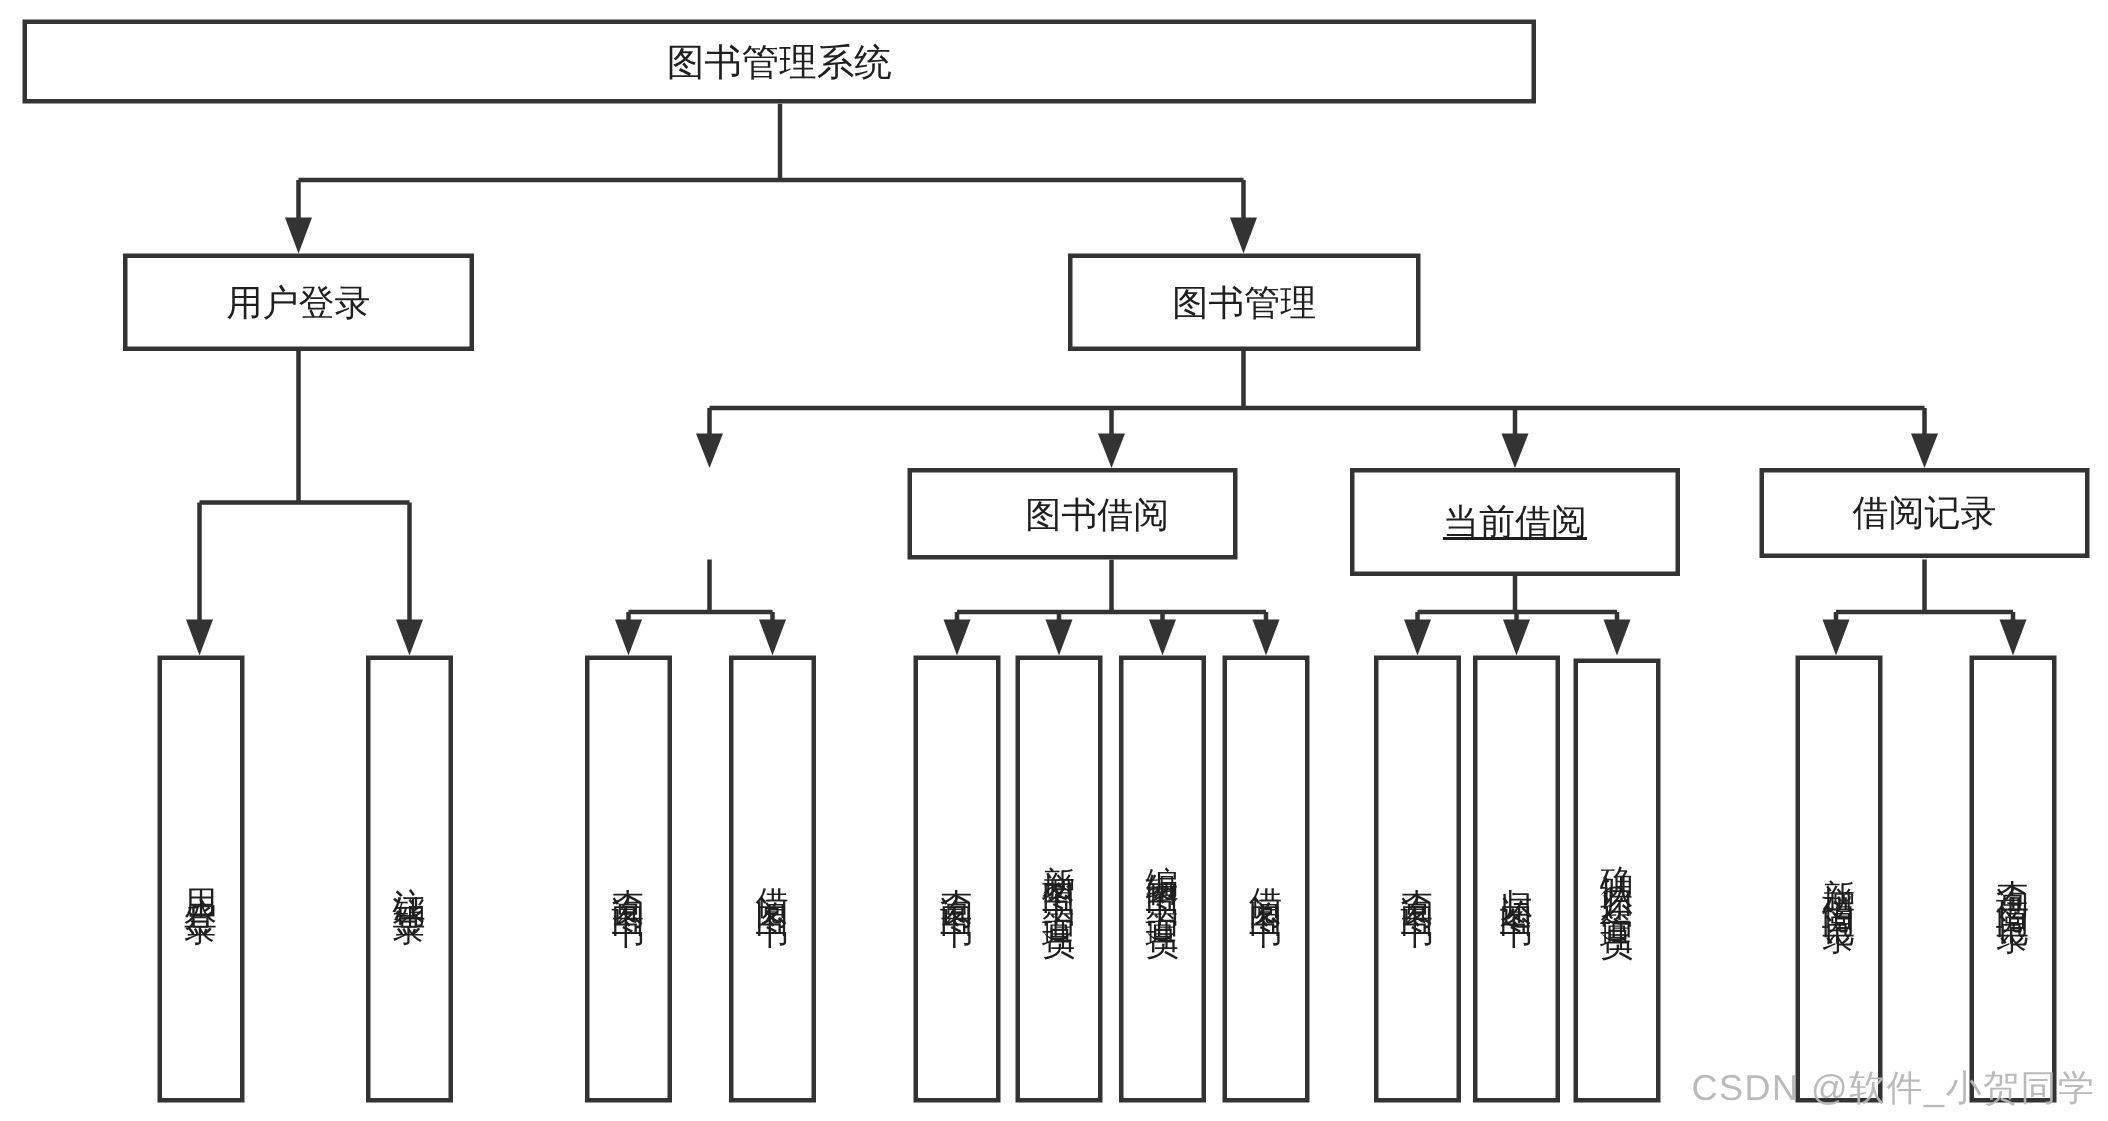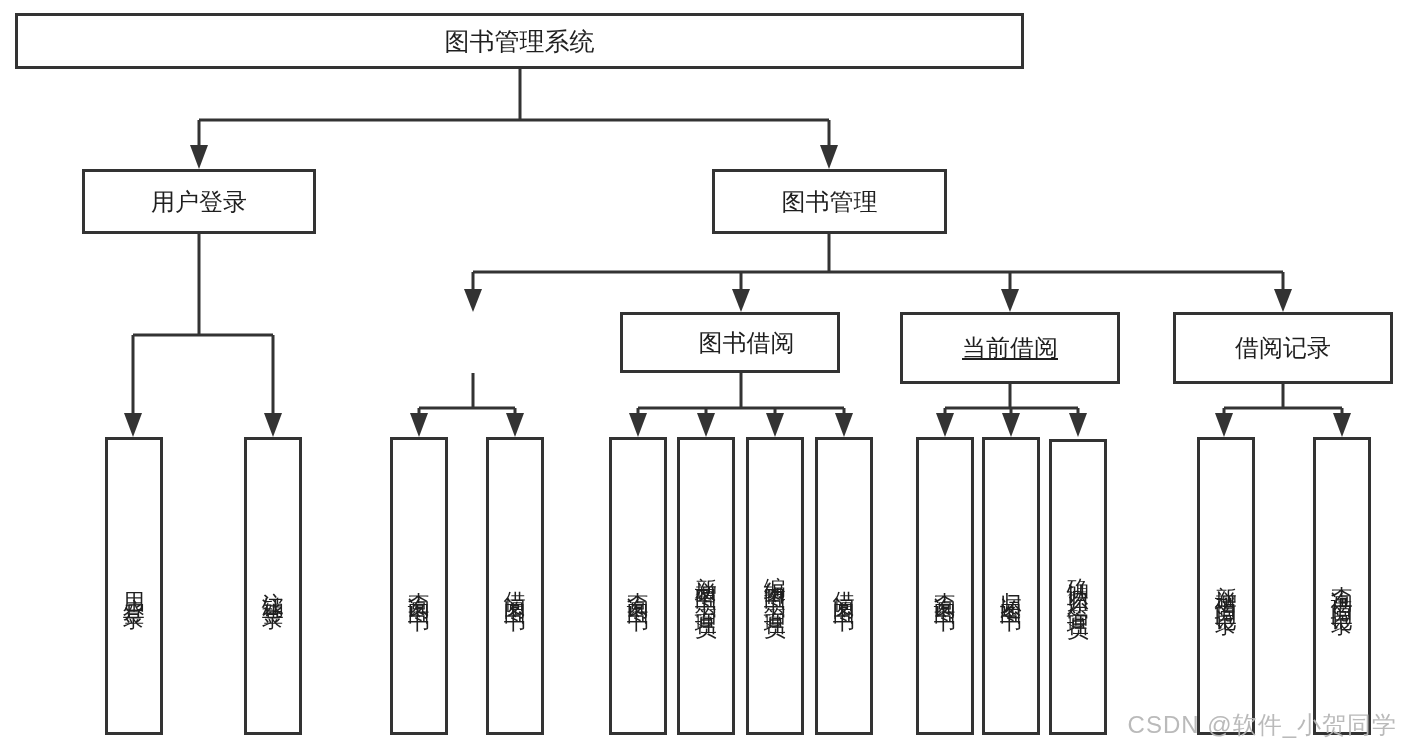--- a/index.html
+++ b/index.html
@@ -94,23 +94,23 @@
       <polygon points="1215,413 1233,413 1224,437"></polygon>
       <polygon points="1333,413 1351,413 1342,437"></polygon>
     </g>
   </svg>
 
   <div class="node lvl1" style="left:15px;top:13px;width:1009px;height:56px;">图书管理系统</div>
 
   <div class="node lvl2" style="left:82px;top:169px;width:234px;height:65px;">用户登录</div>
   <div class="node lvl2" style="left:712px;top:169px;width:235px;height:65px;">图书管理</div>
 
-  <div class="node lvl3" style="left:620px;top:312px;width:220px;height:61px;padding-left:33px;">图书借阅</div>
+  <div class="node lvl3" style="left:605px;top:312px;width:220px;height:61px;padding-left:33px;">图书借阅</div>
   <div class="node lvl3" style="left:900px;top:312px;width:220px;height:72px;text-decoration:underline;">当前借阅</div>
-  <div class="node lvl3" style="left:1173px;top:312px;width:220px;height:72px;">借阅记录</div>
+  <div class="node lvl3" style="left:1173px;top:312px;width:220px;height:60px;">借阅记录</div>
 
   <div class="node leaf" style="left:105px;top:437px;width:58px;height:298px;">
     <span class="vtext">用户登录</span>
   </div>
   <div class="node leaf" style="left:244px;top:437px;width:58px;height:298px;">
     <span class="vtext">注销登录</span>
   </div>
 
   <div class="node leaf" style="left:390px;top:437px;width:58px;height:298px;">
     <span class="vtext">查询图书</span>

